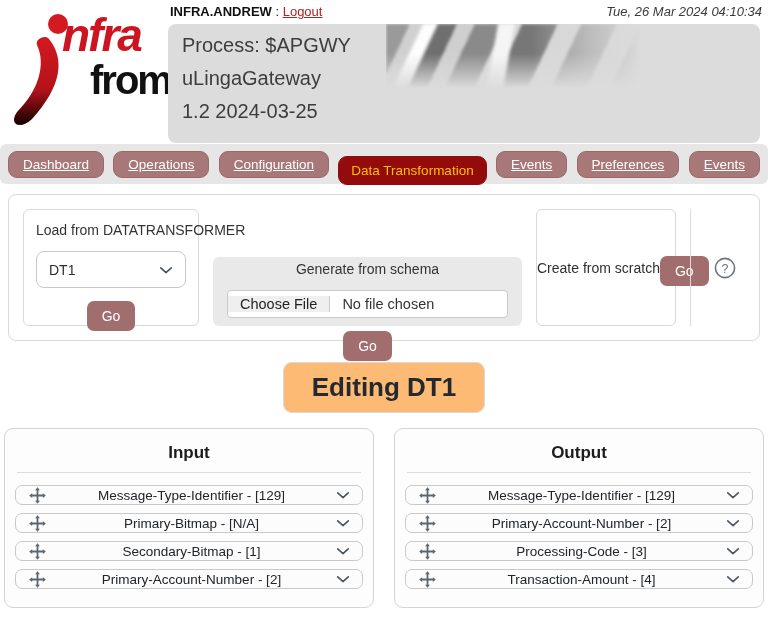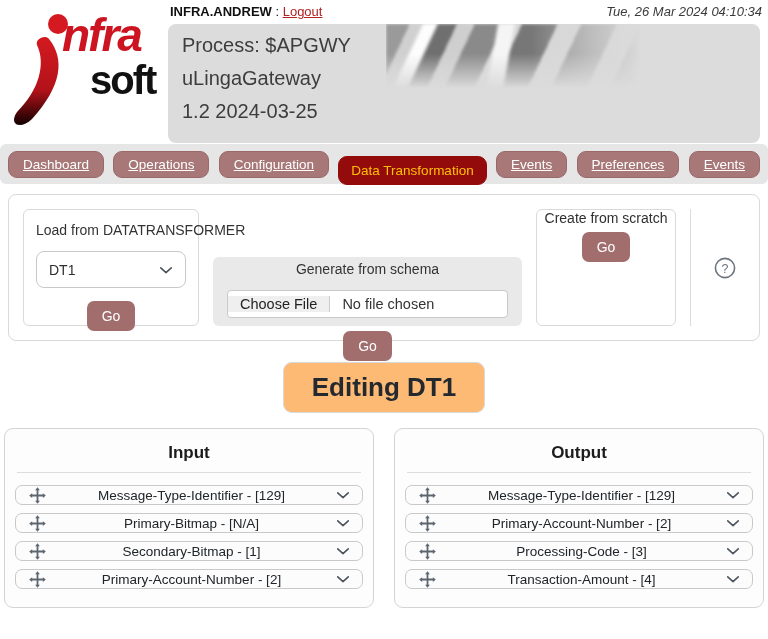--- a/index.html
+++ b/index.html
@@ -60,21 +60,21 @@
     align-items:center;justify-content:space-between;padding:0 12px;font-size:14px;cursor:pointer;background:#fff;}
   .go-btn{display:block;margin:13px auto 0;background:var(--go-btn);color:#fff;border:none;
     border-radius:7px;padding:7px 15px;font-size:14px;font-family:inherit;cursor:pointer;}
   .card-schema{flex:1;background:#e9e9e9;padding:4px 14px;margin-top:48px;}
   .file-input{display:flex;border:1px solid #c9c9c9;border-radius:4px;overflow:hidden;
     height:28px;background:#fff;align-items:center;cursor:pointer;}
   .file-btn{background:#efefef;border-right:1px solid #c9c9c9;padding:0 12px;font-size:14.5px;
     display:flex;align-items:center;color:#222;}
   .file-status{padding:0 12px;font-size:14.5px;display:flex;align-items:center;color:#333;}
   .card-scratch{width:140px;background:#fff;border:1px solid var(--border);display:flex;
-    flex-direction:column;align-items:center;justify-content:flex-start;}
+    align-items:center;justify-content:flex-start;}
   .scratch-label{font-size:14px;white-space:nowrap;}
   .card-scratch .go-btn{margin:6px auto 0;}
   .v-divider{width:1px;background:#dcdcdc;}
   .help{width:40px;display:flex;align-items:center;justify-content:center;cursor:pointer;}
 
   
   .editing-wrap{text-align:center;margin-top:21px;}
   .editing-box{display:inline-block;border:1px solid var(--border);border-radius:9px;
     background:#fdba74;padding:9px 28px;font-size:26px;font-weight:bold;color:#24292f;}
 
@@ -99,21 +99,21 @@
         <linearGradient id="lg" x1="0" y1="0" x2="0" y2="1">
           <stop offset="0" stop-color="#d41920"></stop>
           <stop offset="0.6" stop-color="#b3121a"></stop>
           <stop offset="1" stop-color="#120000"></stop>
         </linearGradient>
       </defs>
       <circle cx="56" cy="18" r="10" fill="#d41920"></circle>
       <path d="M47 33 C63 53 60 80 30 113 C19 124 6 119 15 106 C37 84 44 58 35 39 C33 33 43 28 47 33 Z" fill="url(#lg)"></path>
     </svg>
     <span class="logo-nfra">nfra</span>
-    <span class="logo-soft">soft</span>
+    <span class="logo-soft">from</span>
   </div>
 
   <div class="user-line"><span class="user-name">INFRA.ANDREW</span><span> : </span><a class="logout">Logout</a></div>
 
   <div class="datetime">Tue, 26 Mar 2024 04:10:34</div>
 
   <div class="process-box">
     <div class="circuit"></div>
     <div class="process-text">
       <div>Process: $APGWY</div>

